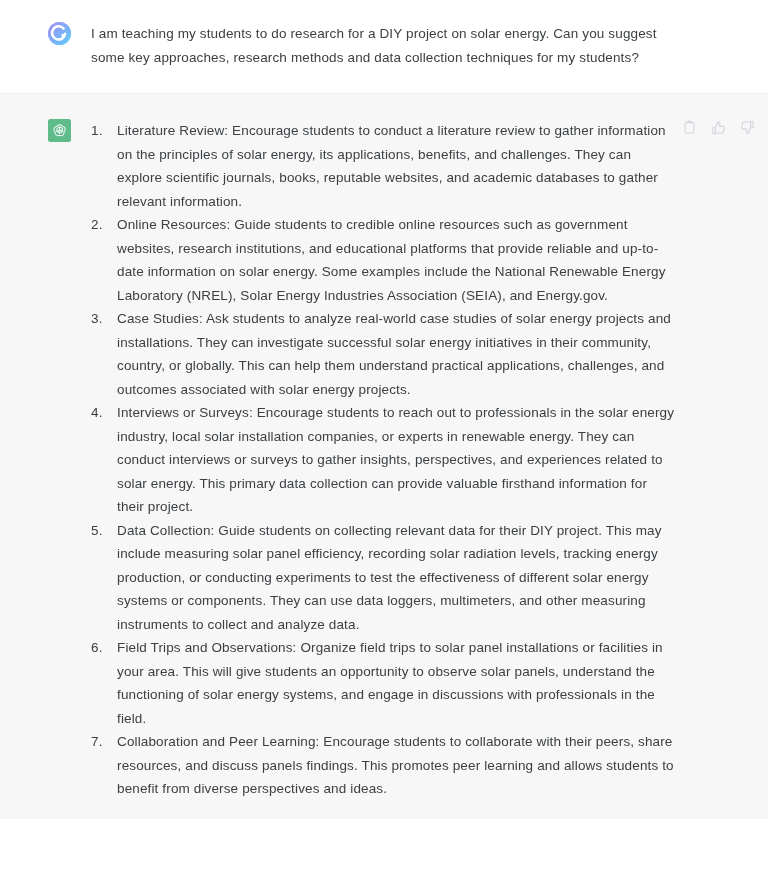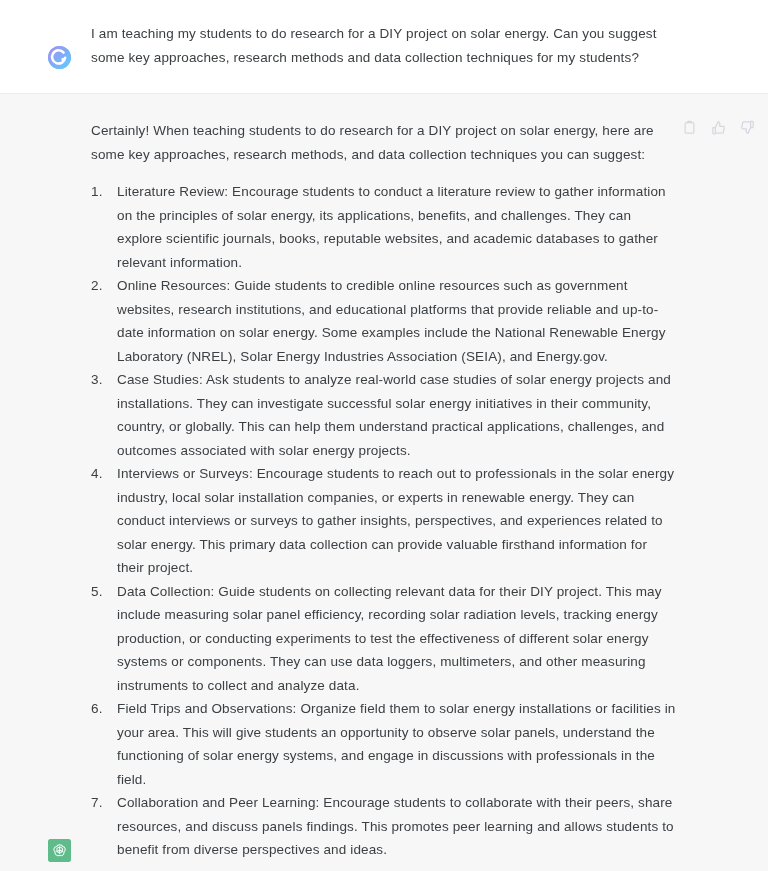--- a/index.html
+++ b/index.html
@@ -30,21 +30,21 @@
   }
 
   .turn-assistant {
     background: #f7f7f8;
     border-top: 1px solid #ececf1;
     padding: 25px 0 18px 0;
   }
 
   .turn-inner {
     display: flex;
-    align-items: flex-end;
+    align-items: flex-start;
     padding-left: 48px;
     padding-right: 8px;
     position: relative;
   }
 
   
   .avatar {
     flex: 0 0 23px;
     width: 23px;
     height: 23px;
@@ -175,29 +175,28 @@
           <rect width="24" height="24" rx="3" fill="#5fbb8a"></rect>
           <g transform="translate(4.2,4.2) scale(0.655)" fill="none" stroke="#ffffff" stroke-width="1.6" stroke-linejoin="round" stroke-linecap="round" opacity="0.95">
             <path d="M12.5 2.6c2 0 3.7 1.2 4.4 3 2 .2 3.6 1.7 4 3.7.4 1.9-.4 3.8-2 4.9.5 1.9-.2 3.9-1.8 5.1-1.6 1.2-3.7 1.2-5.3.1-1.7 1-3.8.8-5.3-.4-1.5-1.2-2.1-3.2-1.5-5-1.6-1.1-2.3-3.1-1.8-5 .5-1.9 2.2-3.3 4.2-3.4.8-1.8 2.6-3 4.6-3z"></path>
             <path d="M12.2 6.1 16.6 8.6v5l-4.4 2.5-4.4-2.5v-5z"></path>
             <path d="M12.2 6.1v5.1l4.4 2.4M12.2 11.2 7.8 13.6M12.2 11.2v5"></path>
           </g>
         </svg>
       </div>
 
       <div class="msg-body">
-        <p class="para intro">Certainly! When teaching students to do research for a DIY project on solar energy, here are some key approaches, research methods, and data collection techniques you can suggest:</p>
 
         <ol class="answer-list">
           <li>Literature Review: Encourage students to conduct a literature review to gather information on the principles of solar energy, its applications, benefits, and challenges. They can explore scientific journals, books, reputable websites, and academic databases to gather relevant information.</li>
           <li>Online Resources: Guide students to credible online resources such as government websites, research institutions, and educational platforms that provide reliable and up-to-date information on solar energy. Some examples include the National Renewable Energy Laboratory (NREL), Solar Energy Industries Association (SEIA), and Energy.gov.</li>
           <li>Case Studies: Ask students to analyze real-world case studies of solar energy projects and installations. They can investigate successful solar energy initiatives in their community, country, or globally. This can help them understand practical applications, challenges, and outcomes associated with solar energy projects.</li>
           <li>Interviews or Surveys: Encourage students to reach out to professionals in the solar energy industry, local solar installation companies, or experts in renewable energy. They can conduct interviews or surveys to gather insights, perspectives, and experiences related to solar energy. This primary data collection can provide valuable firsthand information for their project.</li>
           <li>Data Collection: Guide students on collecting relevant data for their DIY project. This may include measuring solar panel efficiency, recording solar radiation levels, tracking energy production, or conducting experiments to test the effectiveness of different solar energy systems or components. They can use data loggers, multimeters, and other measuring instruments to collect and analyze data.</li>
-          <li>Field Trips and Observations: Organize field them to solar energy installations or facilities in your area. This will give students an opportunity to observe solar panels, understand the functioning of solar energy systems, and engage in discussions with professionals in the field.</li>
+          <li>Field Trips and Observations: Organize field trips to solar panel installations or facilities in your area. This will give students an opportunity to observe solar panels, understand the functioning of solar energy systems, and engage in discussions with professionals in the field.</li>
           <li>Collaboration and Peer Learning: Encourage students to collaborate with their peers, share resources, and discuss panels findings. This promotes peer learning and allows students to benefit from diverse perspectives and ideas.</li>
         </ol>
       </div>
 
       <div class="actions">
 
         <div class="action-btn">
           <span>
             <svg width="15" height="15" viewBox="0 0 24 24" fill="none" stroke="#d7d7e0" stroke-width="2" stroke-linecap="round" stroke-linejoin="round" aria-hidden="true">
               <rect x="5" y="4" width="14" height="17" rx="2"></rect>

